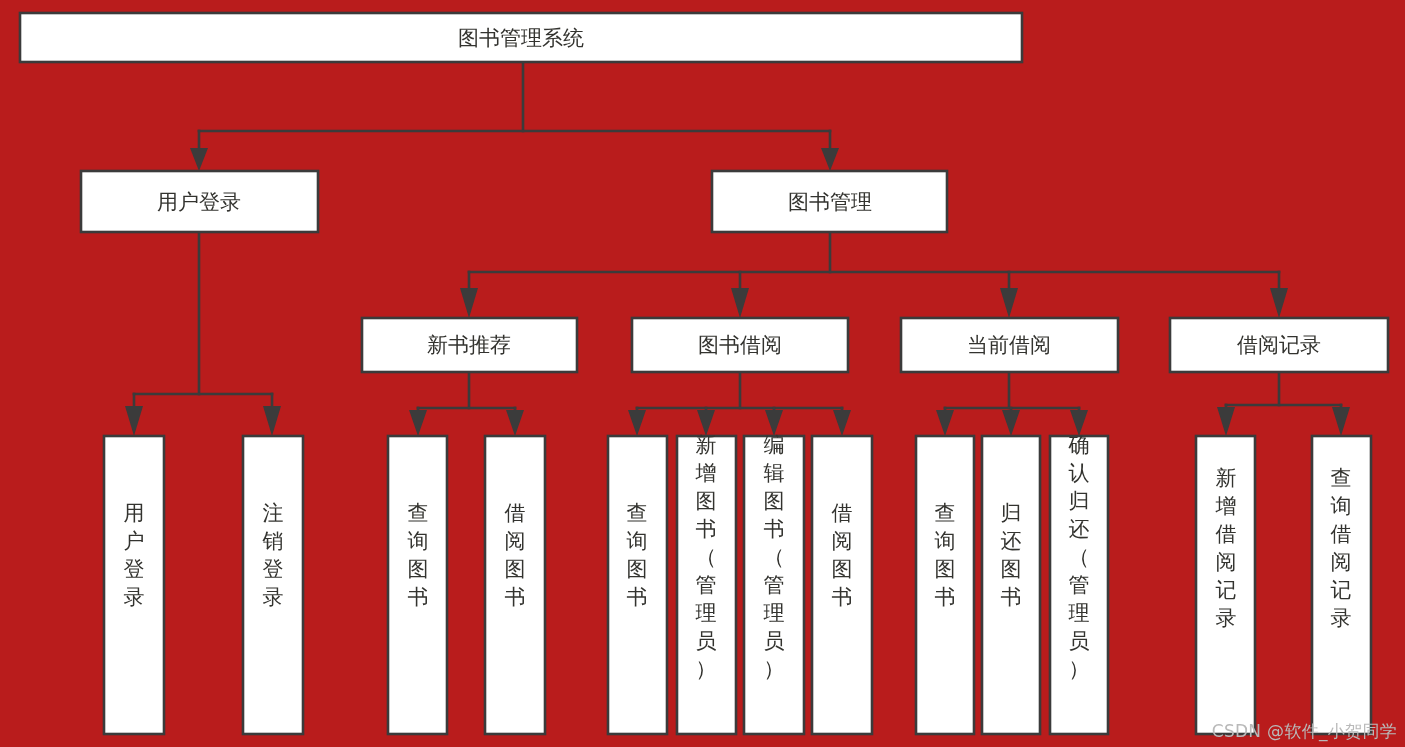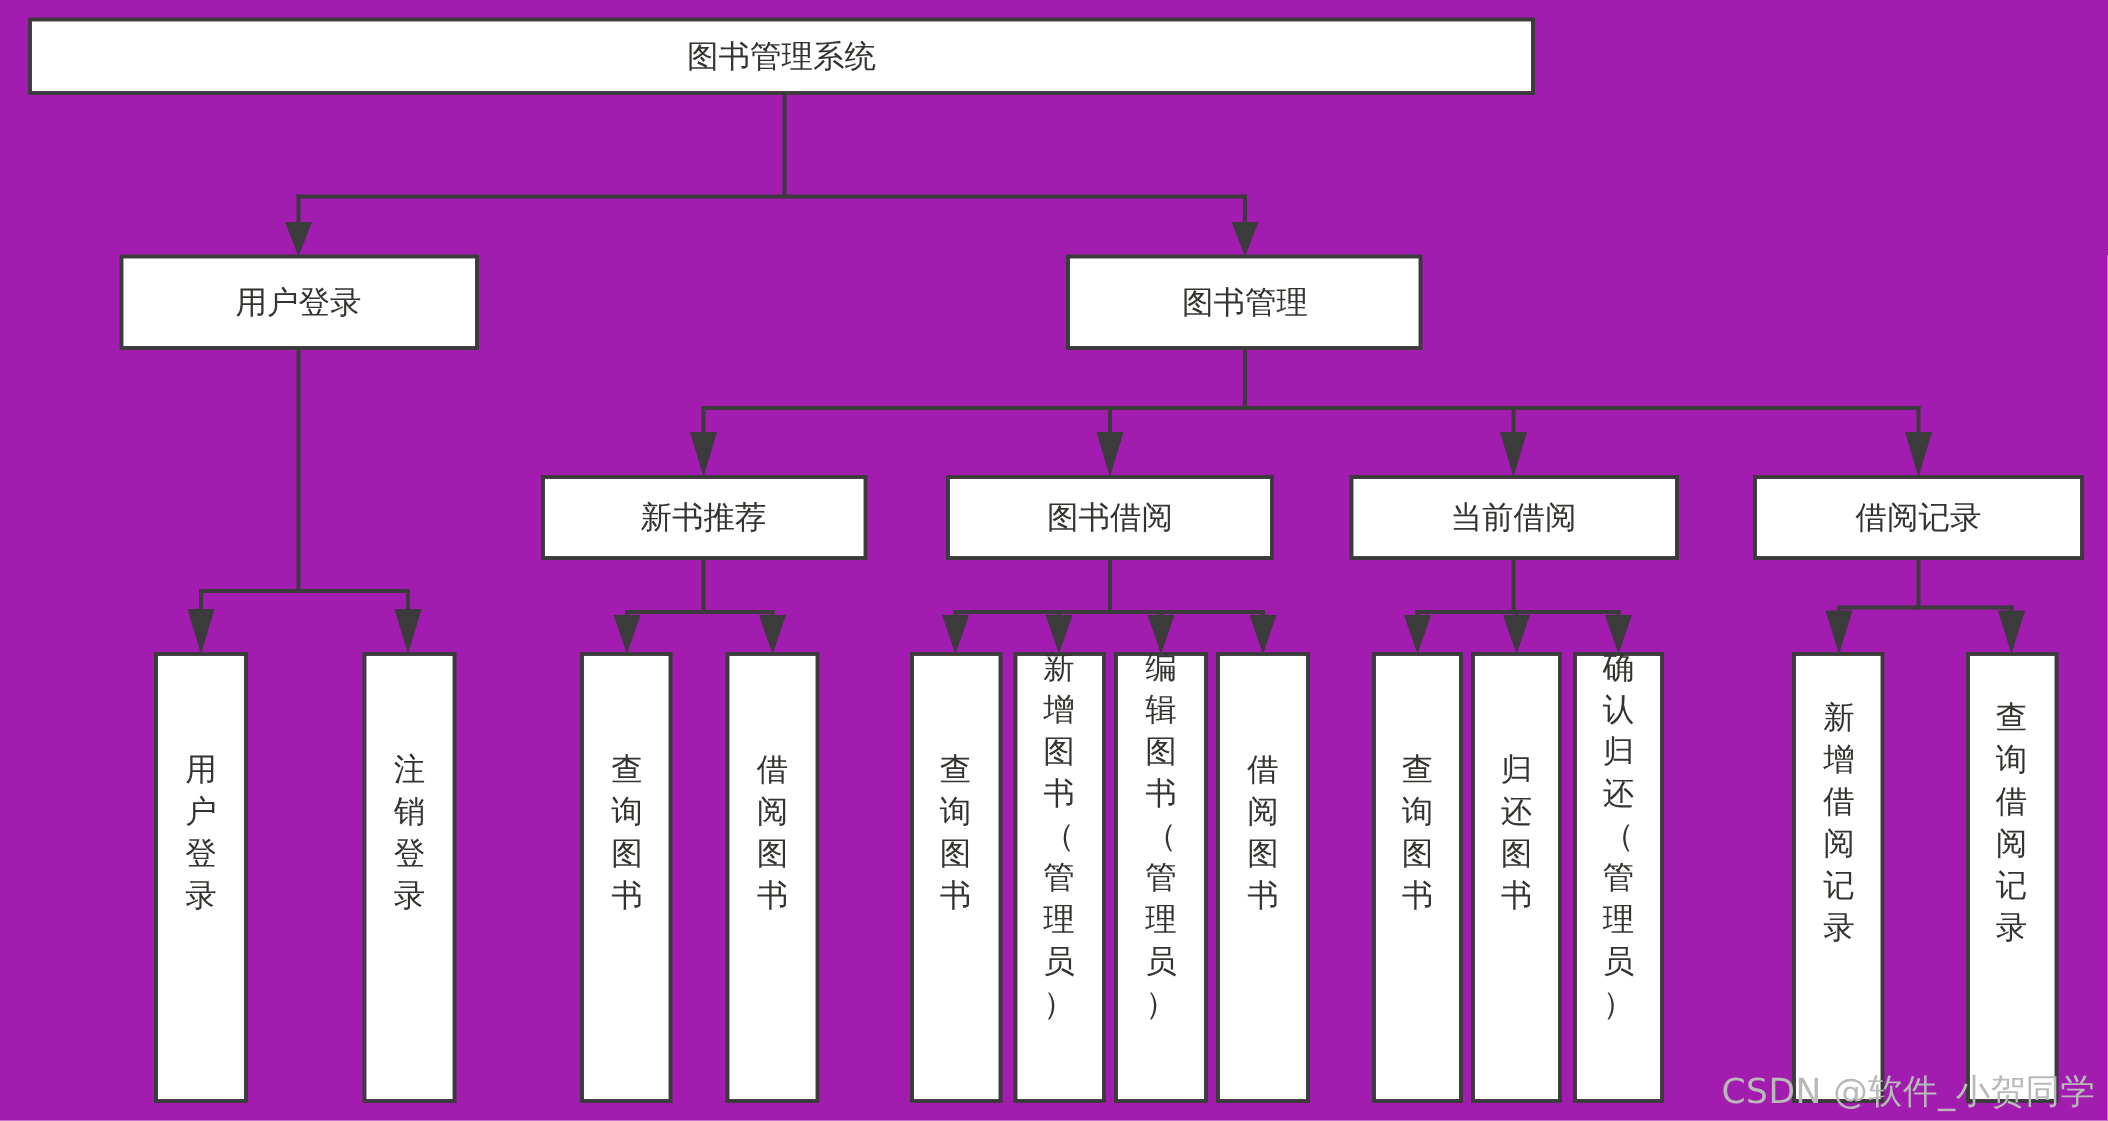--- a/index.html
+++ b/index.html
@@ -10,21 +10,21 @@
   body {
     width: 1405px;
     height: 747px;
     font-family: "DejaVu Sans", "Liberation Sans", sans-serif;
     overflow: hidden;
   }
   #diagram-root {
     position: relative;
     width: 1405px;
     height: 747px;
-    background: #a21caf;
+    background: #b91c1c;
   }
   svg.canvas {
     position: absolute;
     left: 0;
     top: 0;
     width: 1405px;
     height: 747px;
   }
   .node-box {
     fill: #ffffff;
@@ -52,21 +52,21 @@
     font-family: "DejaVu Sans", "Liberation Sans", sans-serif;
     font-size: 21px;
     fill: #33332f;
     text-anchor: middle;
   }
   .watermark {
     position: absolute;
     right: 8px;
     bottom: 4px;
     font-family: "DejaVu Sans", "Liberation Sans", sans-serif;
-    font-size: 23px;
+    font-size: 17px;
     color: #b9b9b9;
     white-space: nowrap;
     letter-spacing: 0.3px;
   }
 </style>
 </head>
 <body>
 
 <div id="diagram-root">
 

